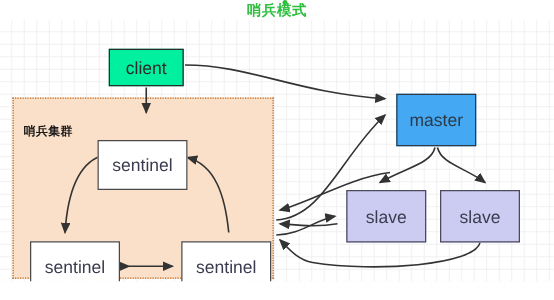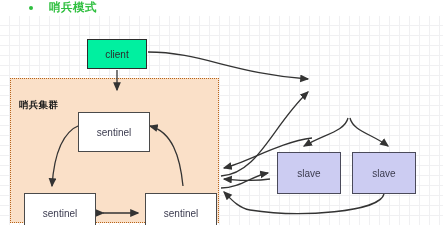--- a/index.html
+++ b/index.html
@@ -7,21 +7,21 @@
     width:443px;height:225px;overflow:hidden;
     font-family:"Liberation Sans","DejaVu Sans",sans-serif;
     position:relative;
   }
   #root{position:absolute;left:0;top:0;width:443px;height:225px;}
 
   
   .heading{
     position:absolute;left:0;top:0;width:443px;height:16px;
     display:flex;align-items:center;
-    background:#ffffff;z-index:40;
+    background:#ffffff;z-index:40;flex-direction:column;
   }
   .bullet{
     width:4px;height:4px;border-radius:50%;
     background:#2fbf3f;margin-left:29px;margin-right:16px;
   }
   .heading-text{
     color:#2fbf3f;font-weight:bold;font-size:11.5px;
     letter-spacing:.5px;line-height:1;
   }
 
@@ -48,21 +48,21 @@
   .cluster-label{
     position:absolute;left:8px;top:20px;
     font-size:9.5px;font-weight:bold;color:#1a1a1a;
     letter-spacing:.3px;
   }
 
   
   .node{
     position:absolute;box-sizing:border-box;
     display:flex;align-items:center;justify-content:center;
-    font-size:10px;color:#3b3b4f;
+    font-size:14px;color:#3b3b4f;
     border:1px solid #4a4a4a;
     z-index:20;
     text-align:right;
   }
   .node-client{
     left:87px;top:23px;width:60px;height:30px;
     background:#00f0a0;border-color:#2b2b2b;color:#2b2b2b;
   }
   .node-master{
     left:317px;top:59px;width:64px;height:42px;
@@ -142,20 +142,23 @@
         <path d="M270,163 C252,166 238,164 224,163" marker-end="url(#ah)"></path>
 
         <path d="M384,178 C380,196 300,202 250,194 C238,192 230,182 224,176" marker-end="url(#ah)"></path>
       </g>
     </svg>
 
     <div class="node node-client">
       <span>client</span>
     </div>
 
+    <div class="node node-master">
+      <span>master</span>
+    </div>
 
     <div class="node node-slave-1">
       <span>slave</span>
     </div>
 
     <div class="node node-slave-2">
       <span>slave</span>
     </div>
 
     <div class="node node-sentinel-1">

